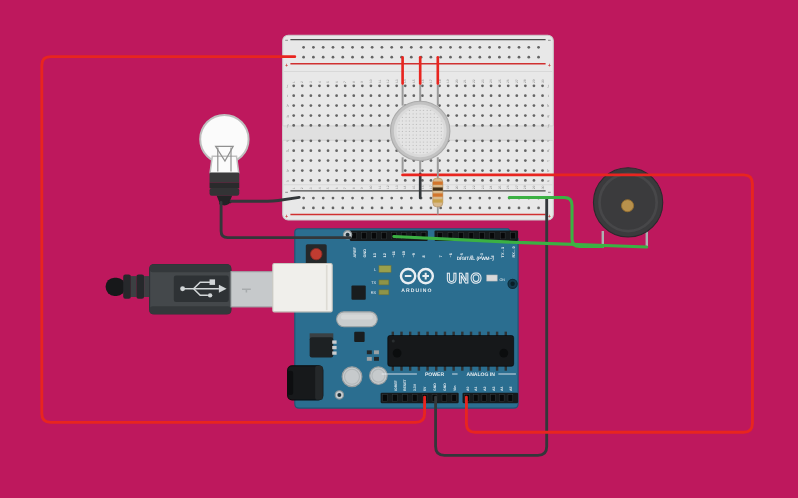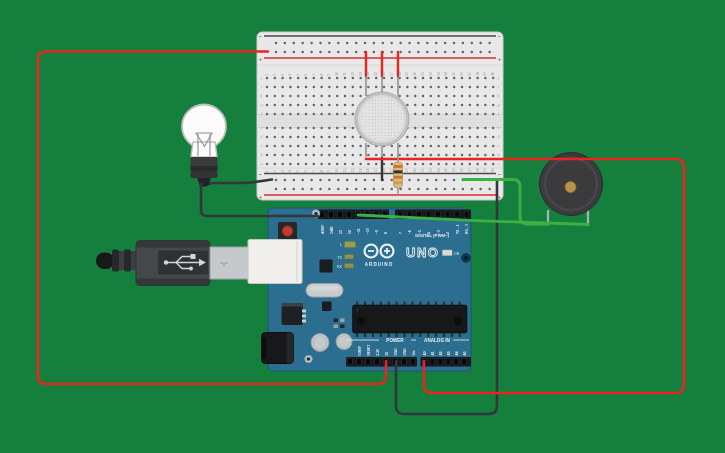--- a/index.html
+++ b/index.html
@@ -1,16 +1,16 @@
 <!DOCTYPE html>
 <html><head>
 <meta charset="utf-8">
 <style>
   html,body{margin:0;padding:0;background:#ffffff;}
-  #stage{position:relative;width:725px;height:453px;background:#15803d;overflow:hidden;
+  #stage{position:relative;width:725px;height:453px;background:#be185d;overflow:hidden;
          font-family:"Liberation Sans",sans-serif;}
   svg{position:absolute;left:0;top:0;}
   text{font-family:"Liberation Sans",sans-serif;}
   .bb-letter{font-family:"DejaVu Serif",serif;font-style:italic;}
 </style>
 </head>
 <body>
 
 <div id="stage">
 <svg id="scene" width="725" height="453" viewBox="0 0 725 453">

